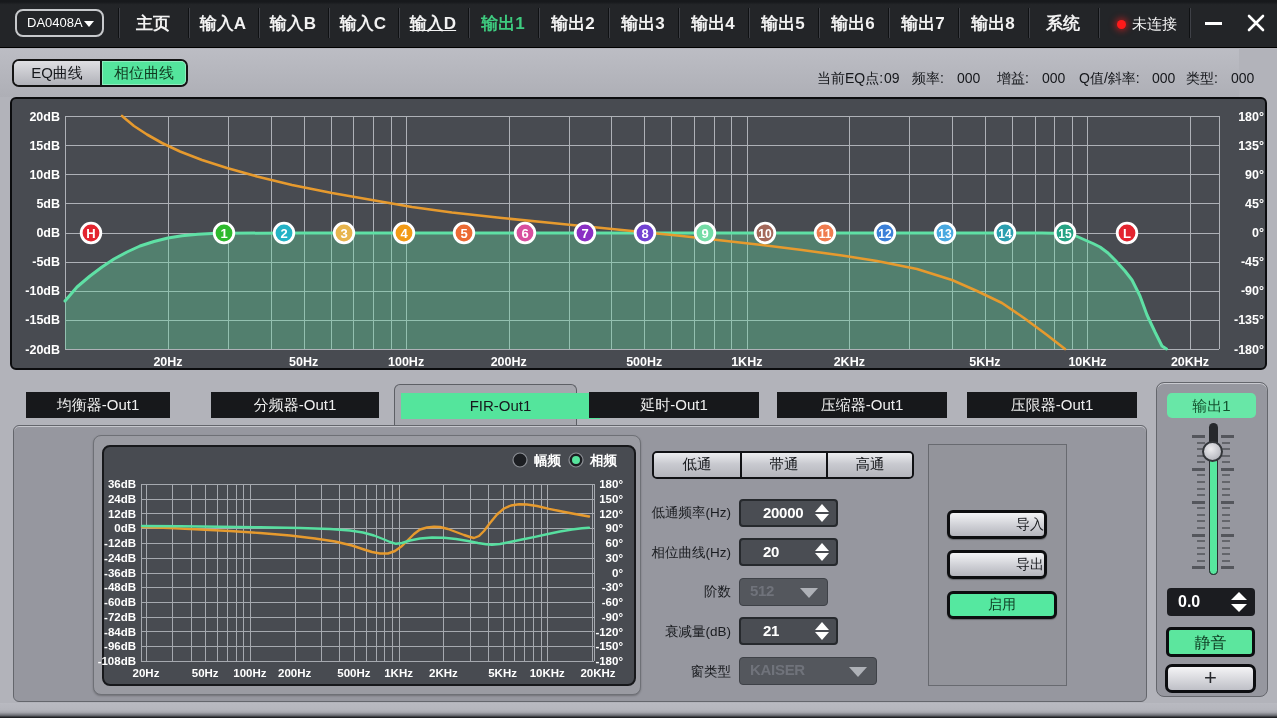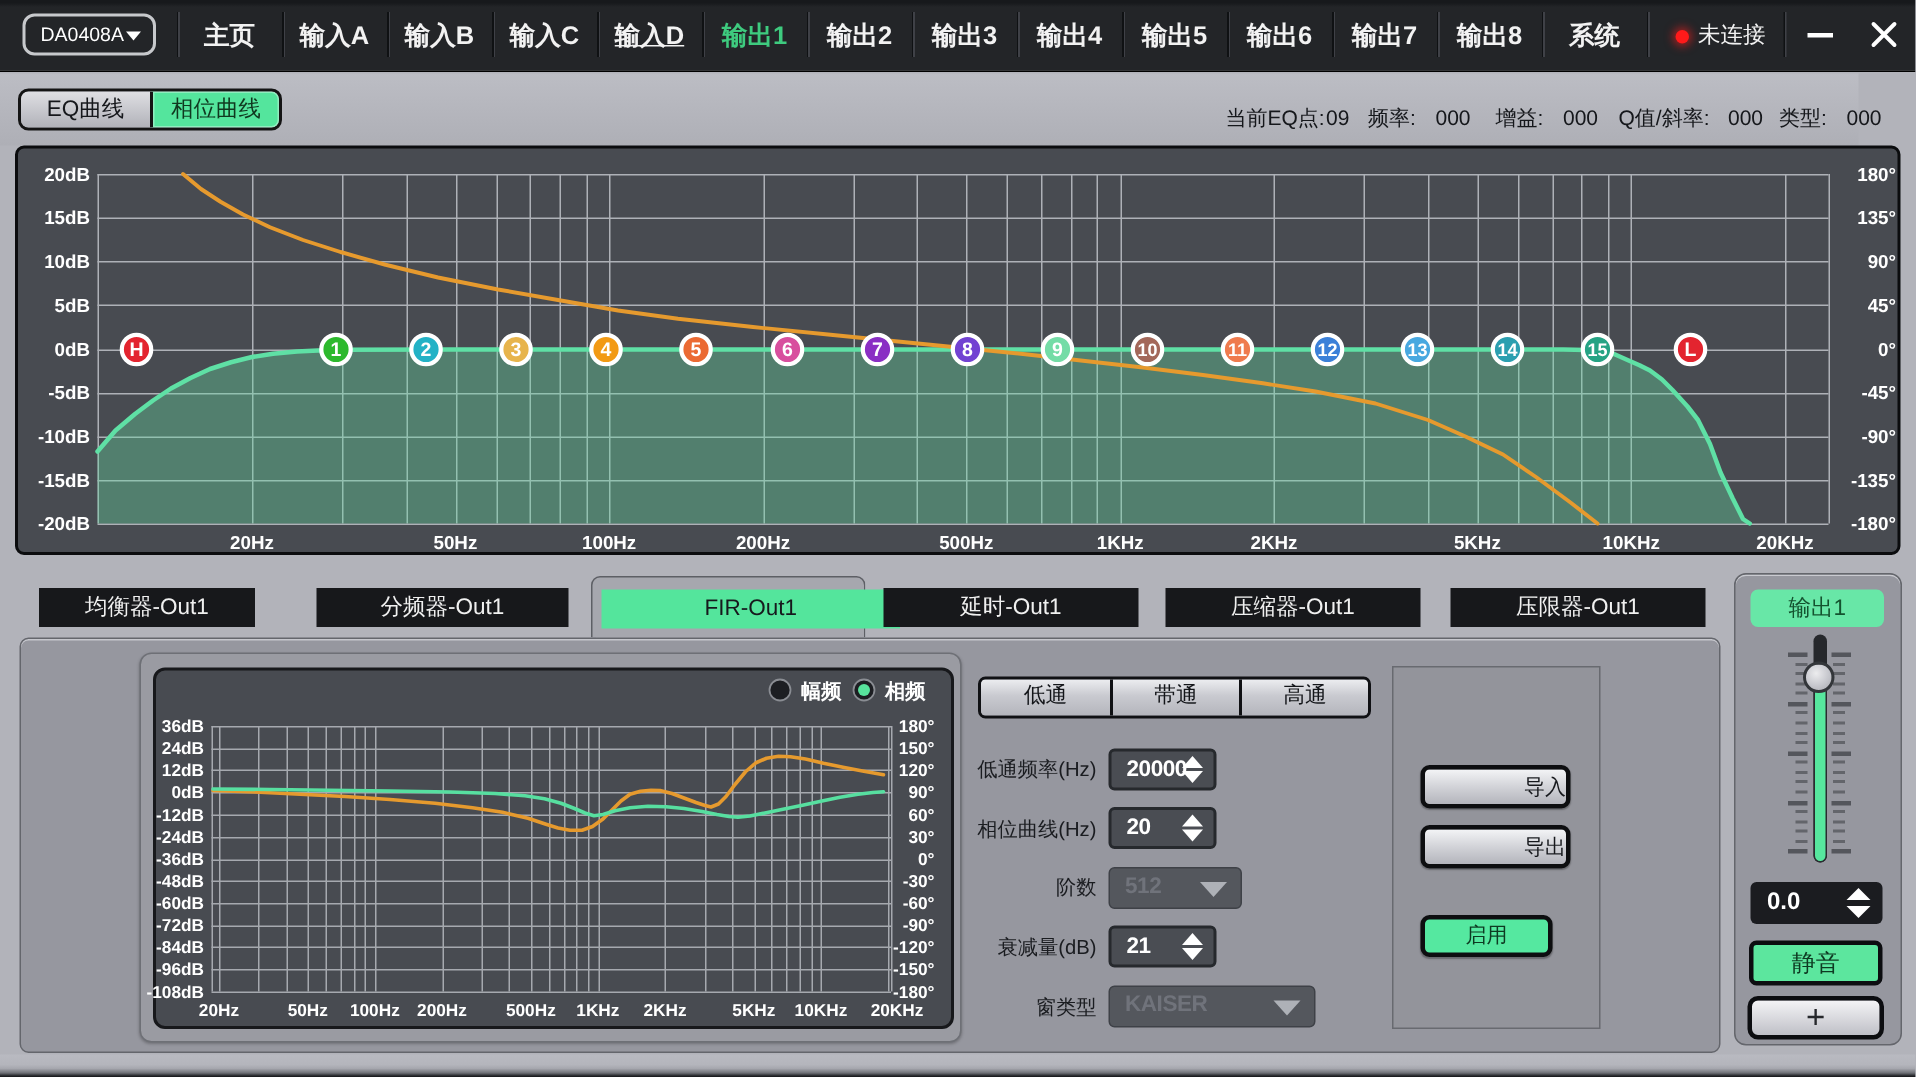--- a/index.html
+++ b/index.html
@@ -25,30 +25,30 @@
 #firbtn{position:absolute;left:6px;top:8px;width:199px;height:26px;background:#54e59c;color:#17191d;font-size:15px;text-align:center;line-height:26px}
 
 #bigpanel{position:absolute;left:13px;top:425px;width:1134px;height:277px;background:#96979f;border:1px solid #64666c;border-radius:6px;box-shadow:inset 0 1px 0 #c6c7cd}
 #firbox{position:absolute;left:93px;top:435px;width:548px;height:260px;background:#9a9ba2;border:1px solid #6e7076;border-radius:8px;box-shadow:0 1px 2px rgba(0,0,0,.25)}
 #firchart{position:absolute;left:102px;top:445px;width:534px;height:241px;background:#484b51;border:2px solid #17181b;border-radius:8px}
 
 #ftabs{position:absolute;left:652px;top:451px;display:flex;border:2px solid #101114;border-radius:5px;overflow:hidden}
 #ftabs div{width:86px;height:24px;background:linear-gradient(#ecedf0,#c9cad0 45%,#b4b5bc);color:#131519;font-size:14.5px;text-align:center;line-height:23px}
 #ftabs div+div{border-left:2px solid #101114}
 .flabel{position:absolute;width:120px;text-align:right;font-size:13.5px;color:#1a1c20}
-.spin{position:absolute;left:739px;width:72px;height:28px;background:#4a4d53;border:2px solid #26292d;border-radius:4px;color:#fff;font-size:15px;font-weight:bold;letter-spacing:-.3px;line-height:24px;padding-left:10px}
+.spin{position:absolute;left:739px;width:99px;height:28px;background:#4a4d53;border:2px solid #26292d;border-radius:4px;color:#fff;font-size:15px;font-weight:bold;letter-spacing:-.3px;line-height:24px;padding-left:22px}
 .spin .ar{position:absolute;right:7px}
 .spin .up{top:3px;border-left:7.5px solid transparent;border-right:7.5px solid transparent;border-bottom:8px solid #fff}
 .spin .dn{bottom:3px;border-left:7.5px solid transparent;border-right:7.5px solid transparent;border-top:8px solid #fff}
 .dspin{position:absolute;left:739px;width:89px;height:28px;background:#54575d;border:1px solid #3e4147;border-radius:4px;color:#70737b;font-size:15px;font-weight:bold;letter-spacing:-.3px;line-height:24px;padding-left:10px}
 .dspin .dar{position:absolute;right:9px;top:9px;border-left:9px solid transparent;border-right:9px solid transparent;border-top:10px solid #aeb1b7}
 
 #strip{position:absolute;left:928px;top:444px;width:139px;height:242px;background:#93949b;border:1px solid #686a70}
 .gbtn{position:absolute;left:947px;width:100px;height:29px;background:linear-gradient(#f3f4f6,#d2d3d8 50%,#b4b5bc);border:3px solid #0d0e10;border-radius:6px;color:#17191d;font-size:14px;text-align:right;line-height:22px;box-shadow:0 1px 1px rgba(0,0,0,.3)}
-#enbtn{position:absolute;left:947px;top:610px;width:88px;height:28px;background:#55e8a0;border:3px solid #0d0e10;border-radius:6px;color:#0e3a22;font-size:14px;text-align:center;line-height:21px;box-shadow:0 1px 1px rgba(0,0,0,.3)}
+#enbtn{position:absolute;left:947px;top:591px;width:110px;height:28px;background:#55e8a0;border:3px solid #0d0e10;border-radius:6px;color:#0e3a22;font-size:14px;text-align:center;line-height:21px;box-shadow:0 1px 1px rgba(0,0,0,.3)}
 
 #fadpanel{position:absolute;left:1156px;top:382px;width:112px;height:315px;background:#96979f;border:1px solid #64666c;border-radius:8px;box-shadow:inset 0 1px 0 #c9cad0}
 #outbtn{position:absolute;left:1167px;top:393px;width:89px;height:25px;background:#68e7a7;border-radius:5px;color:#14532f;font-size:15px;text-align:center;line-height:25px}
 #track{position:absolute;left:1209px;top:423px;width:9px;height:152px;background:#26282c;border-radius:4.5px}
 #trackg{position:absolute;left:1209px;top:452px;width:9px;height:123px;background:#57e79e;border-radius:4.5px;border:1px solid #2a2c30}
 #knob{position:absolute;left:1202px;top:441px;width:21px;height:21px;border-radius:50%;background:radial-gradient(circle at 40% 35%,#ececee,#c6c7cd 55%,#a8a9af);border:2px solid #33363a}
 #valbox{position:absolute;left:1167px;top:588px;width:88px;height:28px;background:#1b1c20;border-radius:4px;color:#fff;font-size:16px;font-weight:bold;line-height:28px;padding-left:11px}
 #valbox .up{position:absolute;right:8px;top:4px;border-left:8px solid transparent;border-right:8px solid transparent;border-bottom:8px solid #fff}
 #valbox .dn{position:absolute;right:8px;bottom:4px;border-left:8px solid transparent;border-right:8px solid transparent;border-top:8px solid #fff}
 #mute{position:absolute;left:1166px;top:627px;width:89px;height:30px;background:#5ce69e;border:3px solid #0c0d10;border-radius:5px;color:#0e3a22;font-size:16px;text-align:center;line-height:25px}

